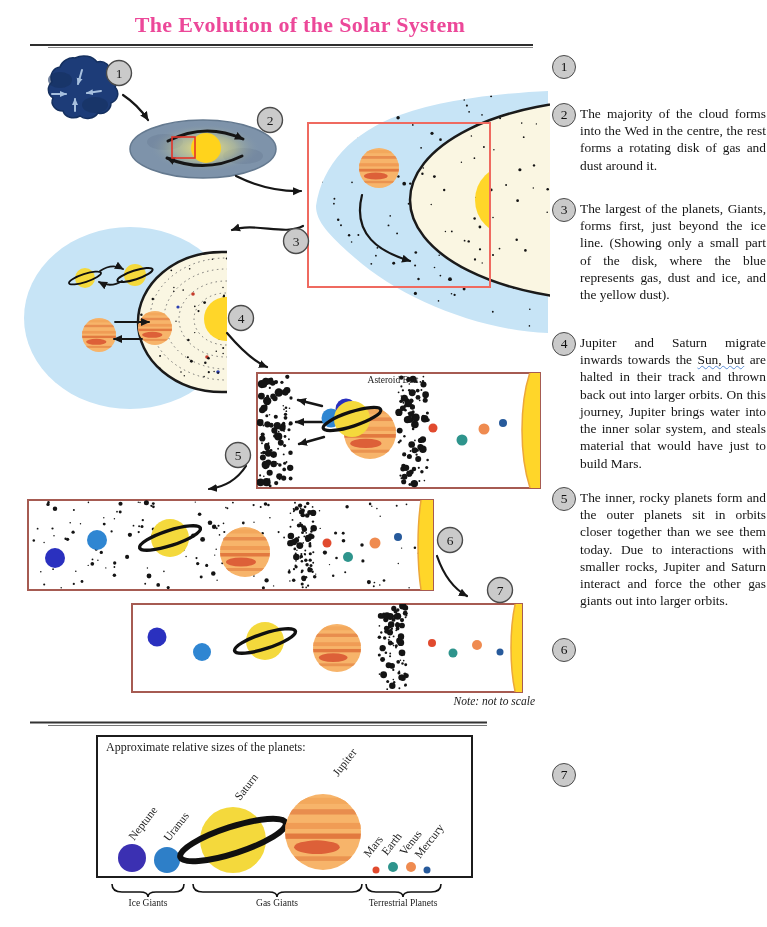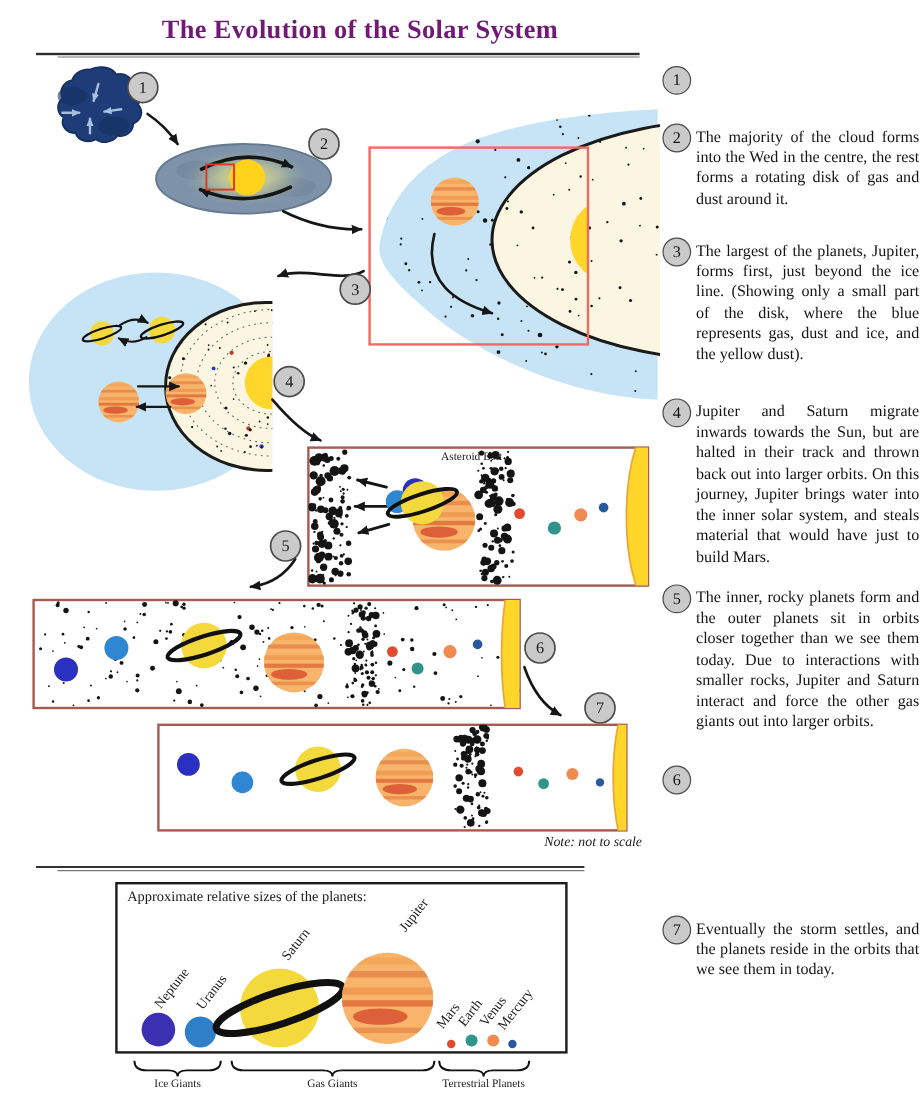--- a/index.html
+++ b/index.html
@@ -1,27 +1,27 @@
 <!DOCTYPE html>
 <html><head>
 <meta charset="utf-8">
 <style>
   html,body{margin:0;padding:0;background:#fff;}
   body{width:767px;height:927px;position:relative;font-family:"Liberation Serif",serif;color:#141414;}
   .page{position:absolute;inset:0;width:767px;height:927px;background:#ffffff;overflow:hidden;}
   .title{position:absolute;left:25px;top:12px;width:550px;margin:0;text-align:center;
-         font-size:22px;font-weight:bold;letter-spacing:.3px;color:#701a75;}
+         font-size:22px;font-weight:bold;letter-spacing:.3px;color:#ec4899;}
   .rule1{position:absolute;left:30px;top:44px;width:503px;height:2px;background:#2e2e2e;}
   .rule2{position:absolute;left:48px;top:47px;width:485px;height:1px;background:#8a8a8a;}
   .step{position:absolute;left:550px;width:217px;}
   .badge{position:absolute;left:2px;top:-2px;width:22px;height:22px;border:1.4px solid #4b4b4b;
          border-radius:50%;background:#cacaca;text-align:center;line-height:22px;font-size:13.5px;color:#111;}
   .stext{margin:0 0 0 30px;width:186px;font-size:13.4px;line-height:1.285;text-align:justify;
          text-align-last:left;hyphens:none;}
-  .wavy{text-decoration-style:wavy;text-decoration-color:#5b8ed6;
+  .wavy{text-decoration:underline;text-decoration-style:wavy;text-decoration-color:#5b8ed6;
         text-decoration-thickness:1px;text-decoration-skip-ink:none;}
   svg text{font-family:"Liberation Serif",serif;fill:#1a1a1a;}
   .lbl-note{font-style:italic;font-size:11.5px;}
   .lbl-belt{font-size:9.5px;}
   .lbl-chart{font-size:12px;}
   .lbl-planet{font-size:11.5px;}
   .lbl-group{font-size:9.5px;}
   .badge-num{font-size:13.5px;}
 </style>
 </head>
@@ -1062,31 +1062,30 @@
 
   <div class="step" style="top:57px">
     <div class="badge">1</div>
   </div>
   <div class="step" style="top:105px">
     <div class="badge">2</div>
     <p class="stext">The majority of the cloud forms into the Wed in the centre, the rest forms a rotating disk of gas and dust around it.</p>
   </div>
   <div class="step" style="top:200px">
     <div class="badge">3</div>
-    <p class="stext">The largest of the planets, Jupiter, forms first, just beyond the ice line. (Showing only a small part of the disk, where the blue represents gas, dust and ice, and the yellow dust).</p>
+    <p class="stext">The largest of the planets, Giants, forms first, just beyond the ice line. (Showing only a small part of the disk, where the blue represents gas, dust and ice, and the yellow dust).</p>
   </div>
   <div class="step" style="top:334px">
     <div class="badge">4</div>
     <p class="stext"><span>Jupiter and Saturn migrate inwards towards the </span><span class="wavy">Sun, but</span><span> are halted in their track and thrown back out into larger orbits. On this journey, Jupiter brings water into the inner solar system, and steals material that would have just to build Mars.</span></p>
   </div>
   <div class="step" style="top:489px">
     <div class="badge">5</div>
     <p class="stext">The inner, rocky planets form and the outer planets sit in orbits closer together than we see them today. Due to interactions with smaller rocks, Jupiter and Saturn interact and force the other gas giants out into larger orbits.</p>
   </div>
   <div class="step" style="top:640px">
     <div class="badge">6</div>
   </div>
   <div class="step" style="top:765px">
     <div class="badge">7</div>
-    <p class="stext">Eventually the storm settles, and the planets reside in the orbits that we see them in today.</p>
   </div>
 
 </div>
 
 </body></html>

